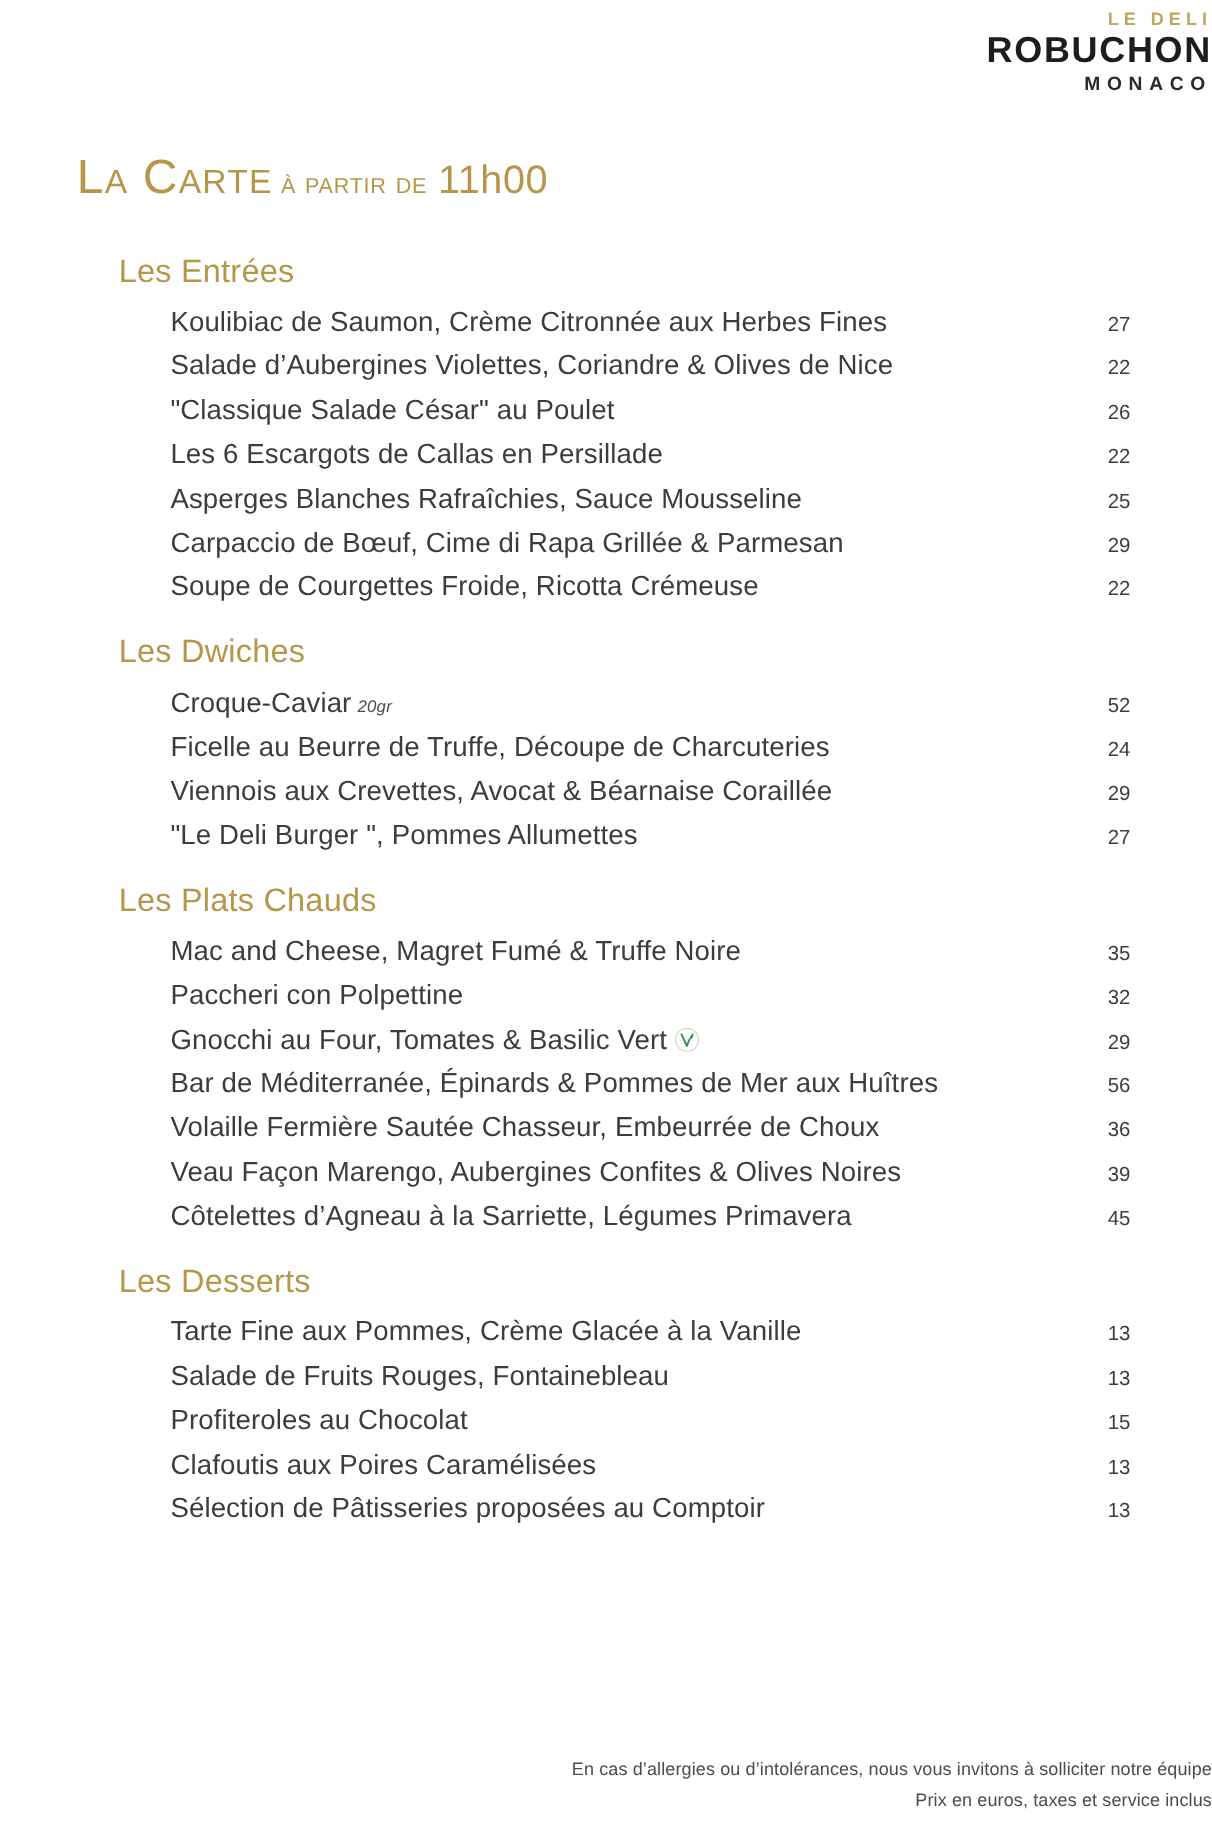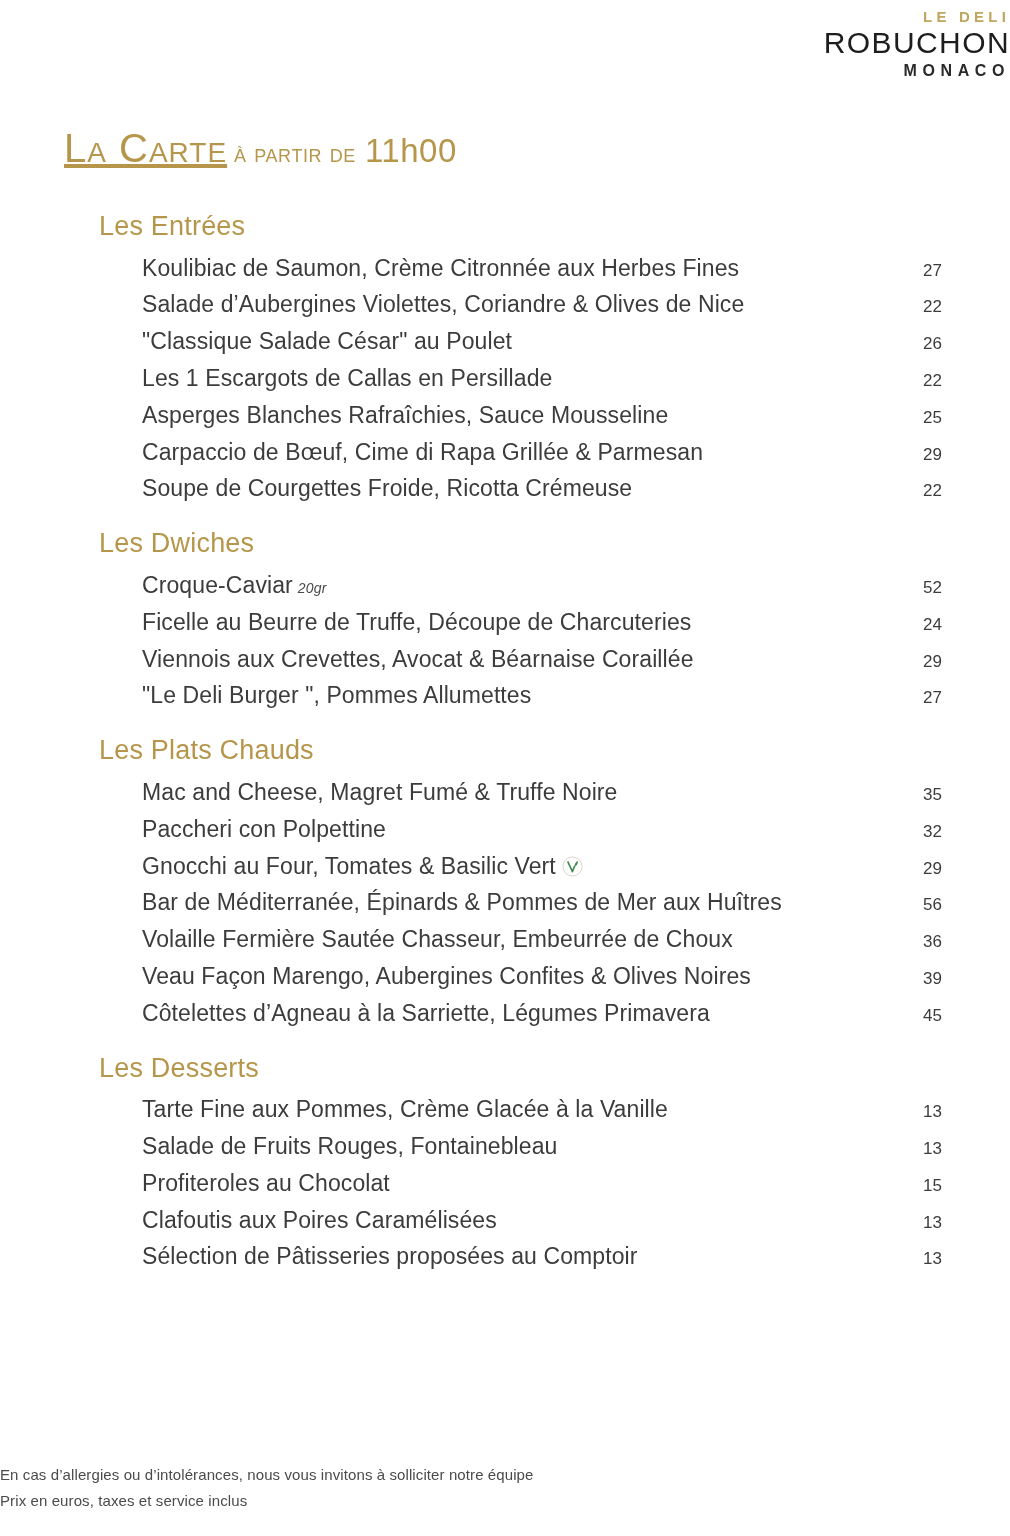--- a/index.html
+++ b/index.html
@@ -28,21 +28,21 @@
     font-size: 15px;
     font-weight: 700;
     letter-spacing: 4.2px;
     color: #bfa760;
     line-height: 1.05;
     text-indent: 4.2px;
   }
   .logo-robuchon {
     font-family: "Liberation Sans", sans-serif;
     font-size: 30px;
-    font-weight: 400;
+    font-weight: 700;
     letter-spacing: 1.4px;
     color: #1d1d1d;
     line-height: 1.12;
     margin-top: 1px;
     text-indent: 1.4px;
   }
   .logo-monaco {
     font-family: "Liberation Sans", sans-serif;
     font-size: 16px;
     font-weight: 700;
@@ -59,21 +59,20 @@
     color: #b5964a;
     font-family: "Liberation Sans", sans-serif;
     font-weight: 300;
     white-space: nowrap;
     line-height: 1;
   }
   .carte-title .t-main {
     font-size: 40px;
     font-variant: small-caps;
     letter-spacing: 1px;
-    text-decoration: underline;
   }
   .carte-title .t-sub {
     font-size: 25px;
     font-variant: small-caps;
     letter-spacing: 0.6px;
     margin-left: 7px;
   }
   .carte-title .t-time {
     font-size: 33px;
     letter-spacing: 0.5px;
@@ -144,21 +143,21 @@
     vertical-align: -3px;
   }
   .veg-icon svg { display: block; }
 
   
   .footer {
     position: absolute;
     left: 0;
     right: 0;
     bottom: 22px;
-    text-align: left;
+    text-align: right;
     color: #4b4b4b;
     font-weight: 300;
   }
   .footer-line {
     font-size: 15px;
     line-height: 1.75;
     letter-spacing: 0.1px;
   }
 </style>
 </head>
@@ -184,21 +183,21 @@
         </li>
         <li class="item">
           <span class="item-name"><span>Salade d’Aubergines Violettes, Coriandre &amp; Olives de Nice</span></span>
           <span class="item-price">22</span>
         </li>
         <li class="item">
           <span class="item-name"><span>"Classique Salade César" au Poulet</span></span>
           <span class="item-price">26</span>
         </li>
         <li class="item">
-          <span class="item-name"><span>Les 1 Escargots de Callas en Persillade</span></span>
+          <span class="item-name"><span>Les 6 Escargots de Callas en Persillade</span></span>
           <span class="item-price">22</span>
         </li>
         <li class="item">
           <span class="item-name"><span>Asperges Blanches Rafraîchies, Sauce Mousseline</span></span>
           <span class="item-price">25</span>
         </li>
         <li class="item">
           <span class="item-name"><span>Carpaccio de Bœuf, Cime di Rapa Grillée &amp; Parmesan</span></span>
           <span class="item-price">29</span>
         </li>

